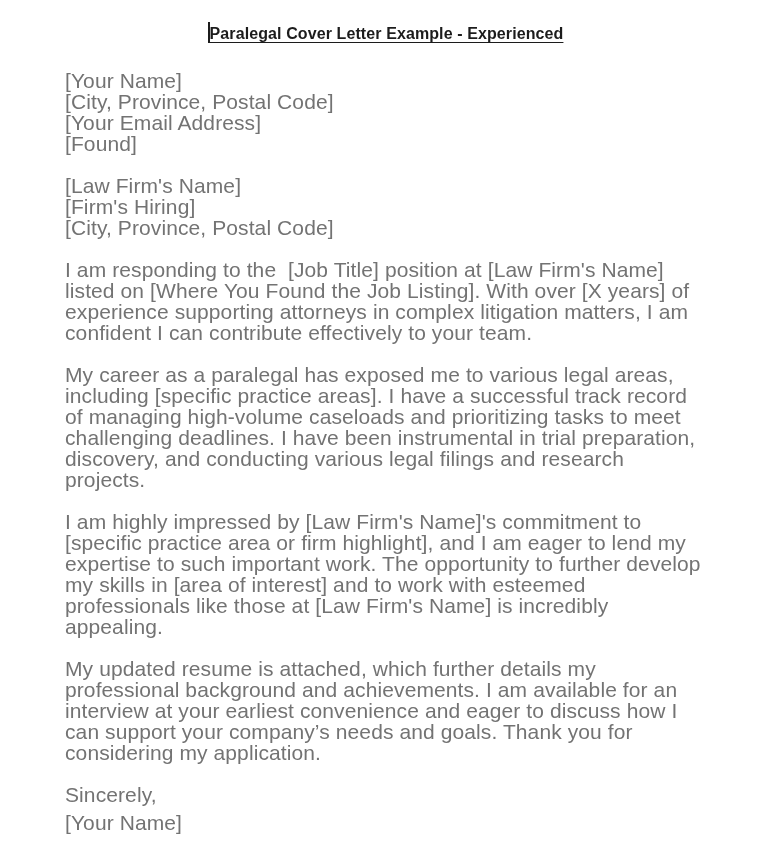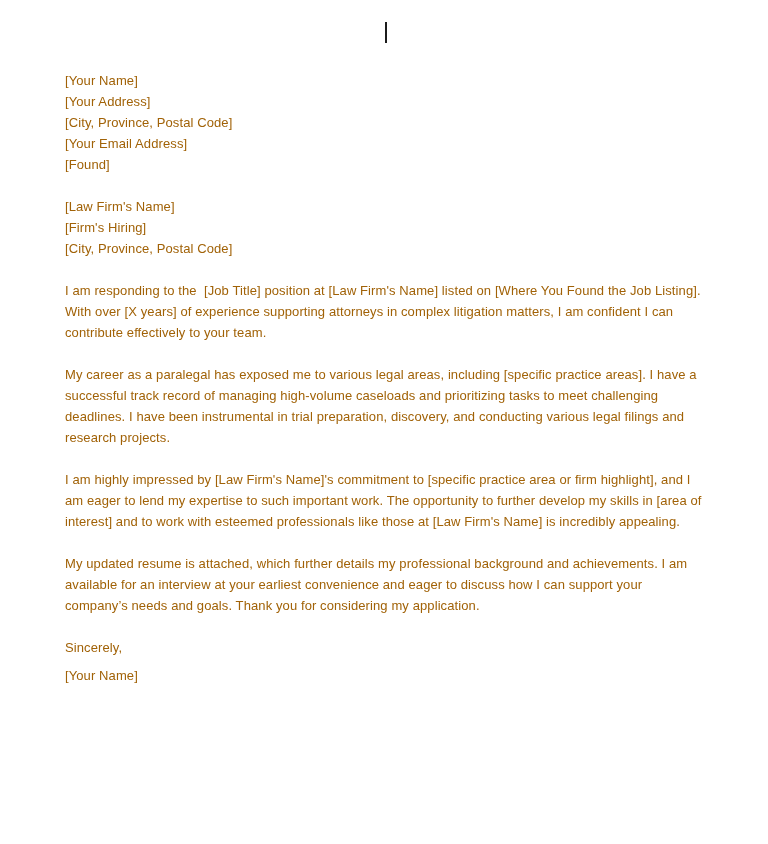--- a/index.html
+++ b/index.html
@@ -34,45 +34,44 @@
     font-weight: 600;
     color: #1c1c1c;
     text-decoration: underline;
     text-underline-offset: 3px;
     letter-spacing: 0.1px;
   }
   .block {
     margin-bottom: 21px;
   }
   .line, .para {
-    font-size: 13px;
+    font-size: 21px;
     line-height: 21px;
-    color: #a16207;
+    color: #737373;
     letter-spacing: 0.1px;
   }
   .para {
     margin-bottom: 21px;
     max-width: 645px;
     white-space: pre-wrap; 
   }
   .salutation { margin-bottom: 21px; }
   .closing { margin-bottom: 7px; }
 </style>
 </head>
 <body>
 
 <div class="page">
 
   <div class="title-row">
-    <span class="caret"></span>
+    <span class="caret"></span><span class="doc-title">Paralegal Cover Letter Example - Experienced</span>
   </div>
 
   <div class="block">
     <div class="line">[Your Name]</div>
-    <div class="line">[Your Address]</div>
     <div class="line">[City, Province, Postal Code]</div>
     <div class="line">[Your Email Address]</div>
     <div class="line">[Found]</div>
   </div>
 
   <div class="block">
     <div class="line">[Law Firm's Name]</div>
     <div class="line">[Firm's Hiring]</div>
     <div class="line">[City, Province, Postal Code]</div>
   </div>

